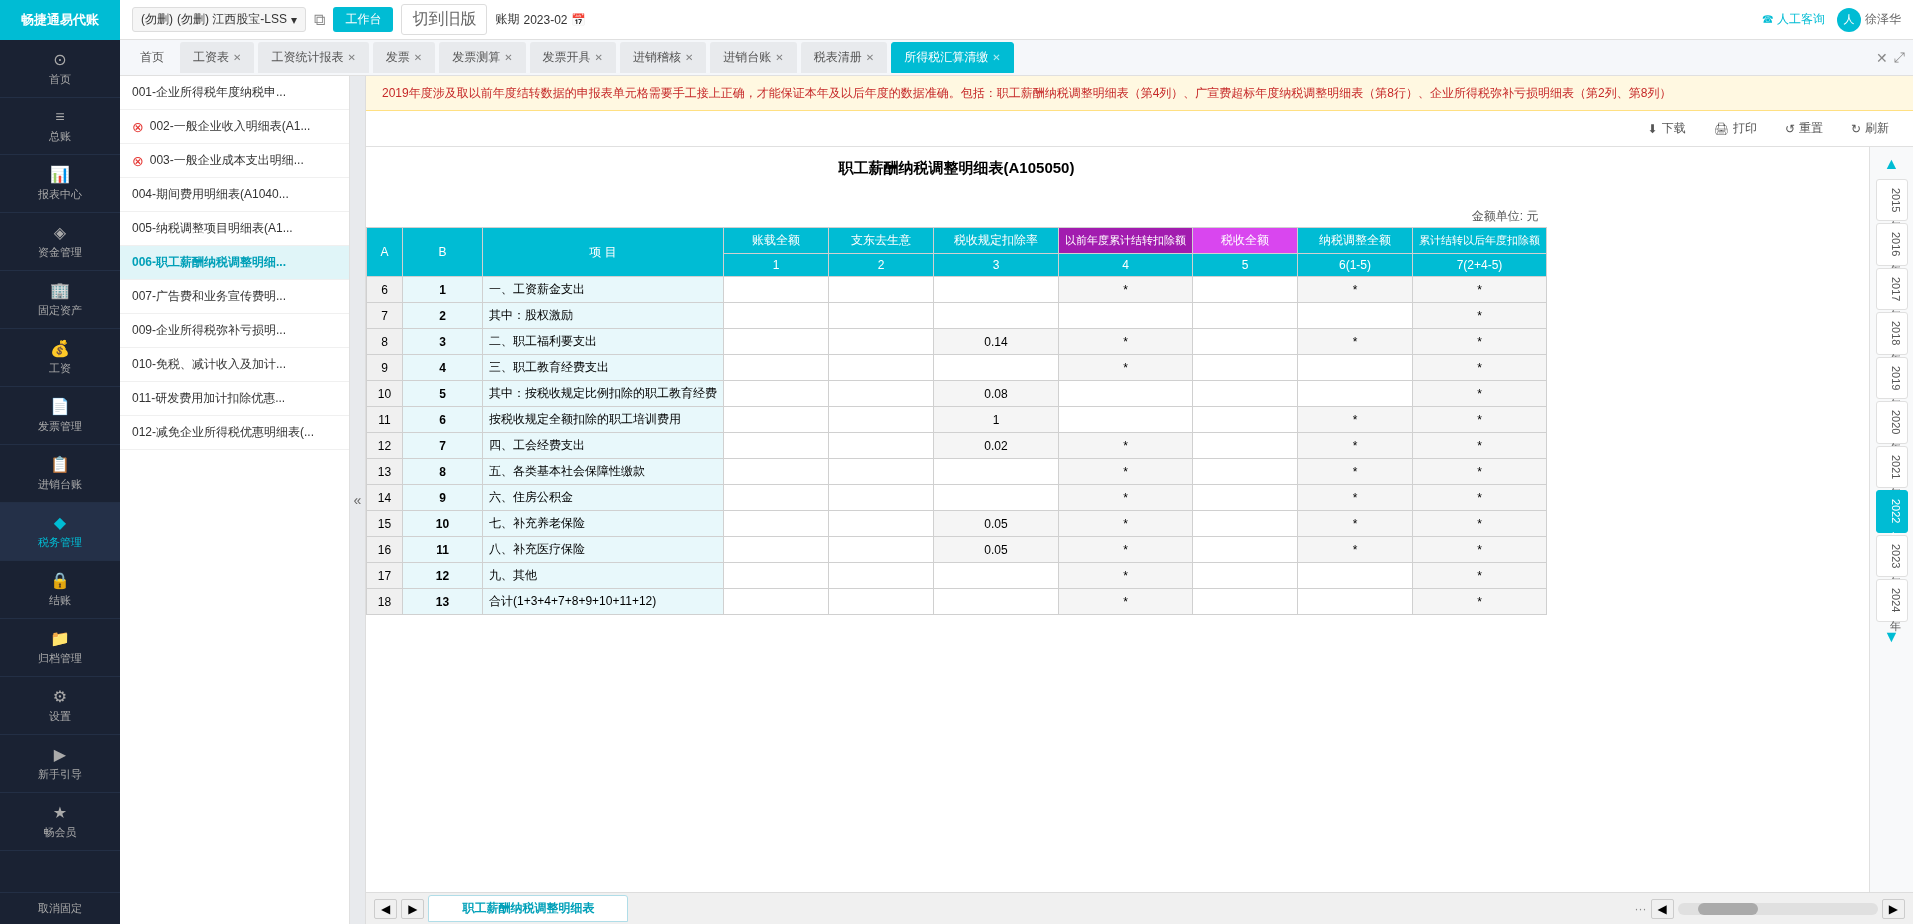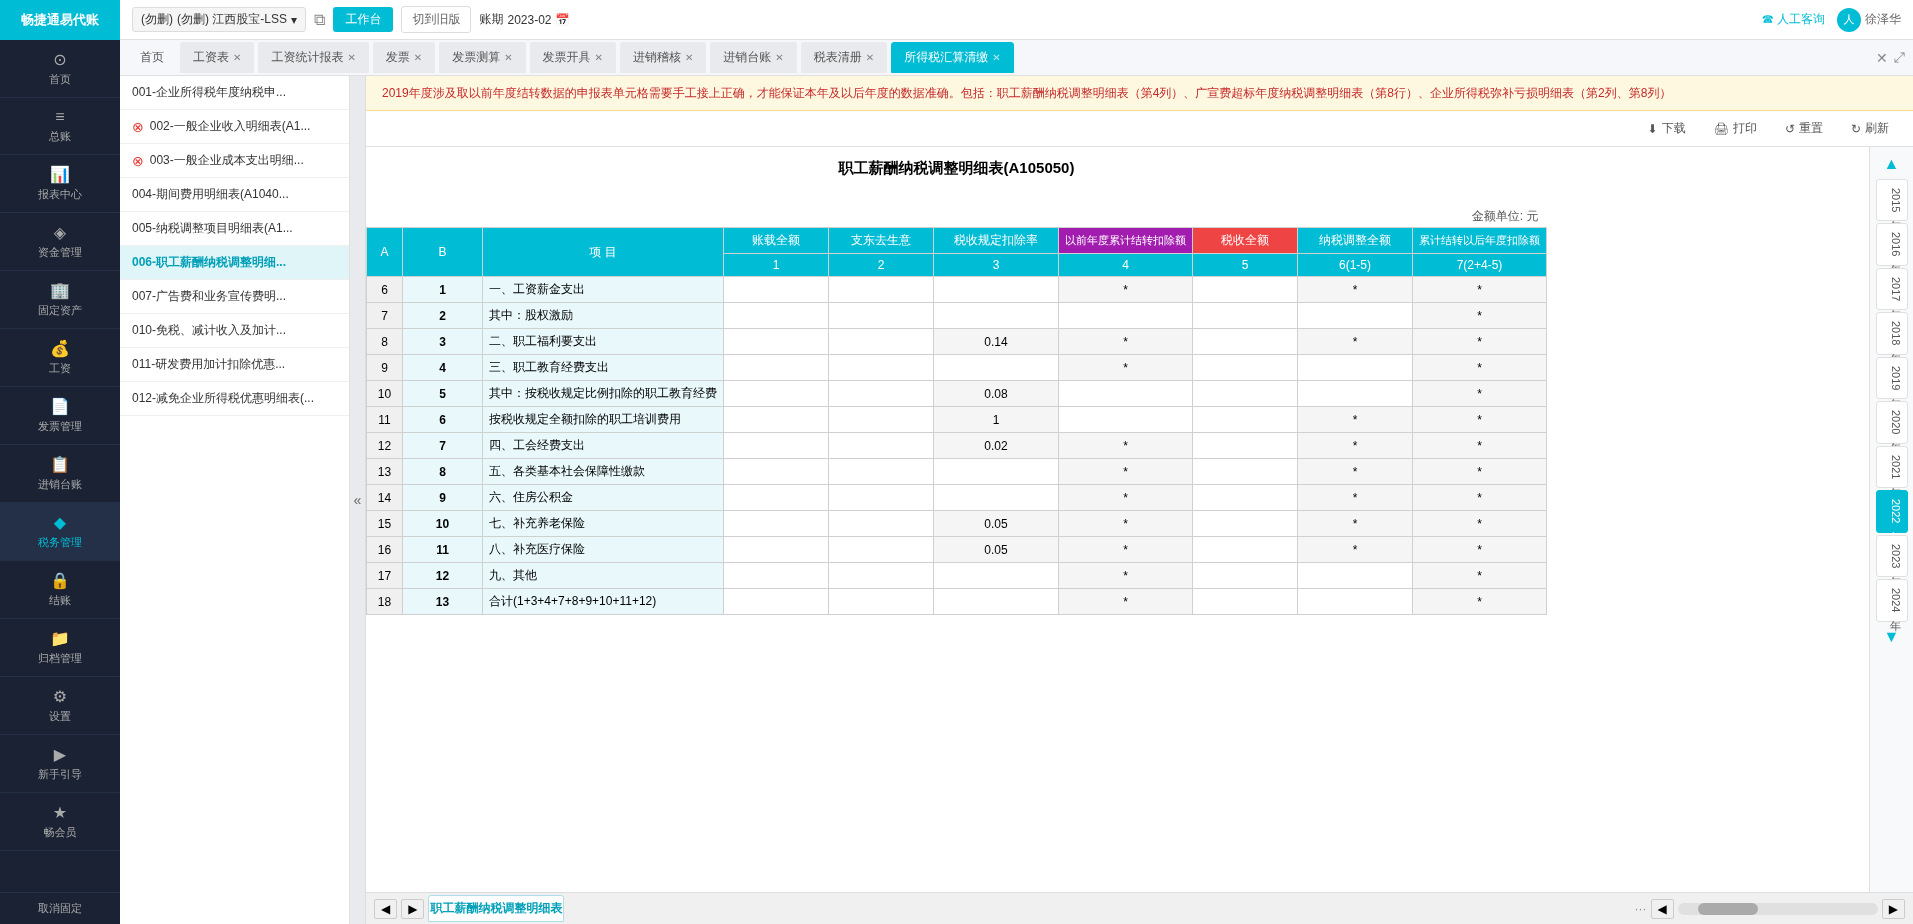--- a/index.html
+++ b/index.html
@@ -98,21 +98,21 @@
       cursor: pointer;
       font-size: 12px;
     }
     .topbar-btn-outline {
       background: white;
       color: #666;
       border: 1px solid #ddd;
       border-radius: 3px;
       padding: 4px 10px;
       cursor: pointer;
-      font-size: 12px;
+      font-size: 16px;
     }
     .topbar-period {
       display: flex;
       align-items: center;
       gap: 4px;
       font-size: 12px;
       color: #333;
     }
     .topbar-right {
       margin-left: auto;
@@ -329,21 +329,21 @@
     .bottom-tabbar {
       height: 32px;
       background: #f0f0f0;
       border-top: 1px solid #ddd;
       display: flex;
       align-items: center;
       padding: 0 8px;
       gap: 4px;
     }
     .bottom-tab {
-      padding: 4px 1px;
+      padding: 4px 33px;
       background: #e0f5f8;
       border: 1px solid #b0dde8;
       border-radius: 3px 3px 0 0;
       font-size: 12px;
       color: #00a0b8;
       cursor: pointer;
     }
     .bottom-tab.active {
       background: white;
       font-weight: bold;
@@ -537,20 +537,23 @@
         <span>004-期间费用明细表(A1040...</span>
       </div>
       <div class="report-list-item">
         <span>005-纳税调整项目明细表(A1...</span>
       </div>
       <div class="report-list-item active">
         <span>006-职工薪酬纳税调整明细...</span>
       </div>
       <div class="report-list-item">
         <span>007-广告费和业务宣传费明...</span>
+      </div>
+      <div class="report-list-item">
+        <span>009-企业所得税弥补亏损明...</span>
       </div>
       <div class="report-list-item">
         <span>010-免税、减计收入及加计...</span>
       </div>
       <div class="report-list-item">
         <span>011-研发费用加计扣除优惠...</span>
       </div>
       <div class="report-list-item">
         <span>012-减免企业所得税优惠明细表(...</span>
       </div>
@@ -620,21 +623,21 @@
             </tr>
 
             <tr>
               <th rowspan="2" style="background:#00bcd4; color:white;">A</th>
               <th rowspan="2" style="background:#00bcd4; color:white;">B</th>
               <th rowspan="2" style="background:#00bcd4; color:white;">项 目</th>
               <th style="background:#00bcd4; color:white;">账载全额</th>
               <th style="background:#00bcd4; color:white;">支东去生意</th>
               <th style="background:#00bcd4; color:white;">税收规定扣除率</th>
               <th style="background:#a21caf; color:white; font-size:11px;">以前年度累计结转扣除额</th>
-              <th style="background:#ef4444; color:white;margin-left:44px;">税收全额</th>
+              <th style="background:#d946ef; color:white;margin-left:44px;">税收全额</th>
               <th style="background:#00bcd4; color:white;">纳税调整全额</th>
               <th style="background:#00bcd4; color:white; font-size:11px;">累计结转以后年度扣除额</th>
             </tr>
 
             <tr>
               <th style="background:#00bcd4; color:white;">1</th>
               <th style="background:#00bcd4; color:white;">2</th>
               <th style="background:#00bcd4; color:white;">3</th>
               <th style="background:#00bcd4; color:white;">4</th>
               <th style="background:#00bcd4; color:white;">5</th>

